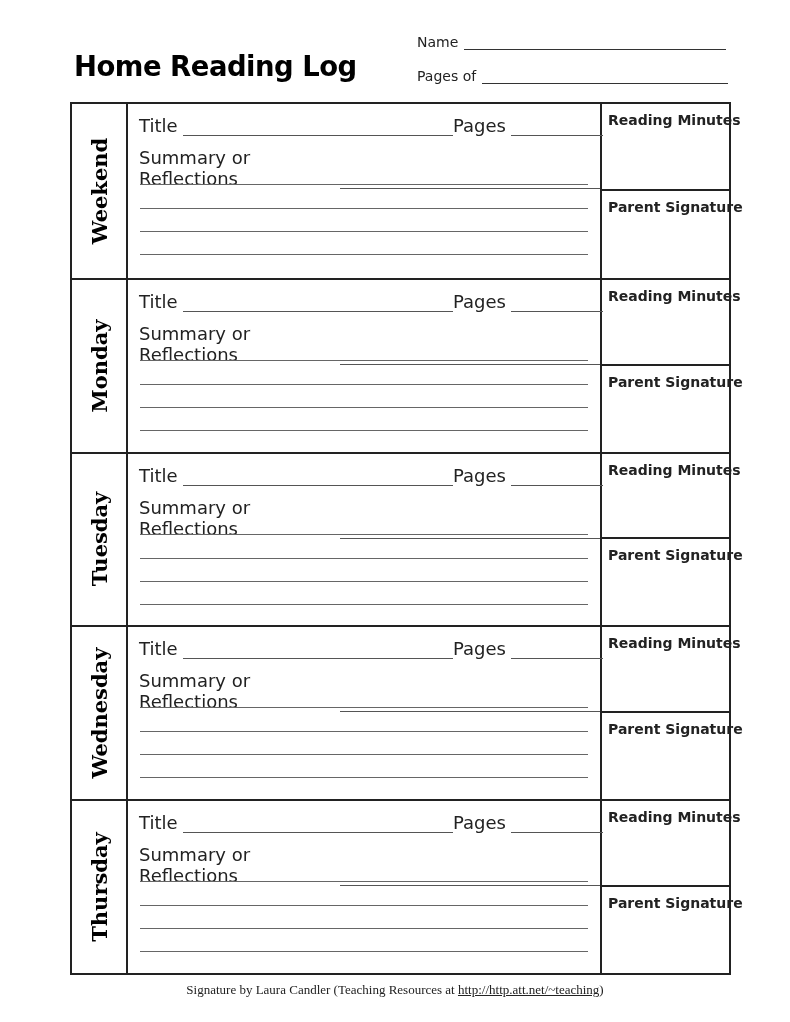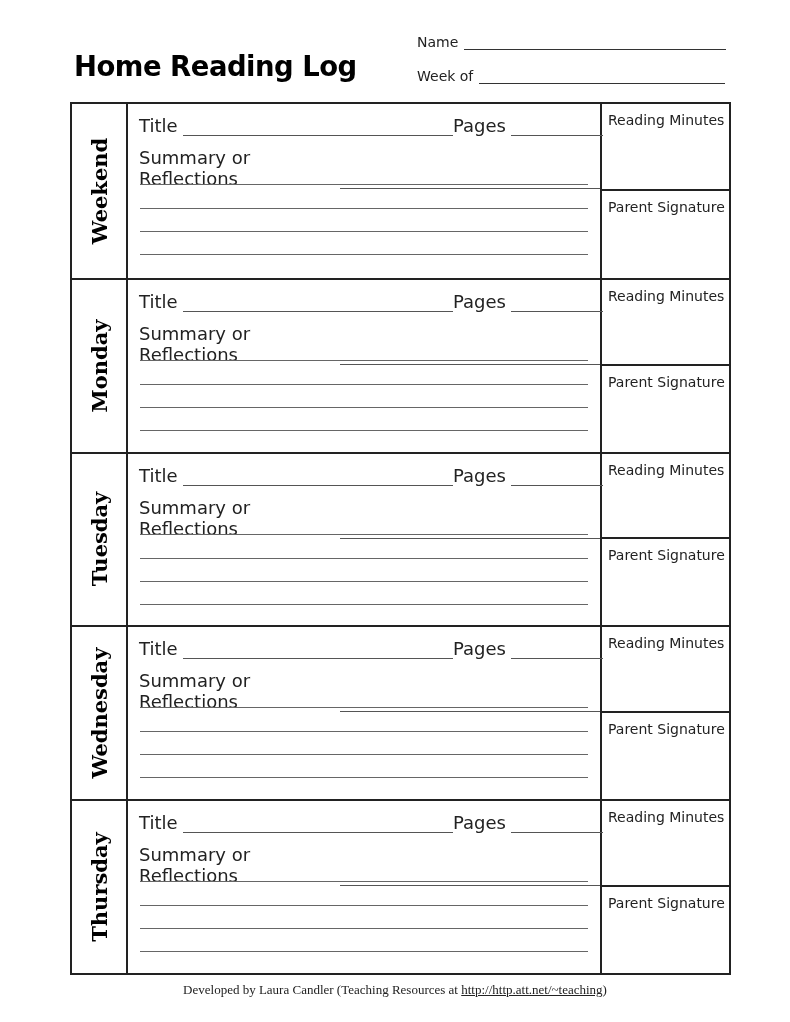--- a/index.html
+++ b/index.html
@@ -9,39 +9,39 @@
   .hdr-field .line { border-bottom:1px solid #333; margin-left:6px; height:14px; }
   .log-table { position:absolute; left:70px; top:102px; width:661px; height:873px; border:2px solid #222; box-sizing:border-box; }
   .row { position:absolute; left:0; width:100%; box-sizing:border-box; }
   .row + .row { border-top:2px solid #222; }
   .day-cell { position:absolute; left:0; top:0; width:56px; height:100%; border-right:2px solid #222; box-sizing:border-box; }
   .day-label { position:absolute; left:50%; top:50%; transform:translate(-50%,-50%) rotate(-90deg); font-family:"DejaVu Serif", serif; font-weight:bold; font-size:21px; color:#000; white-space:nowrap; }
   .content { position:absolute; left:56px; top:0; width:474px; height:100%; border-right:2px solid #222; box-sizing:border-box; }
   .fld { position:absolute; font-size:18px; color:#222; display:flex; align-items:flex-end; }
   .fld .line { border-bottom:1px solid #555; height:14px; margin-left:5px; }
   .rule { position:absolute; left:12px; width:448px; border-bottom:1px solid #666; }
-  .side { position:absolute; left:530px; top:0; width:127px; height:100%; }
+  .side { position:absolute; left:530px; top:0; width:127px; height:100%;font-weight:bold; }
   .side-cell { position:absolute; left:0; width:100%; box-sizing:border-box; }
   .side-cell.top { top:0; height:50%; border-bottom:2px solid #222; }
   .side-cell.bot { top:50%; height:50%; }
   .side-label { position:absolute; left:6px; top:8px; font-size:14px; color:#222; white-space:nowrap; }
   .footer { position:absolute; left:0; width:790px; top:982px; text-align:center; font-family:"Liberation Serif", serif; font-size:13px; color:#222; }
   .footer a { color:#222; text-decoration:underline; }
 </style>
 </head>
 <body>
 
 <div class="title">Home Reading Log</div>
 
 <div class="hdr-field" style="left:417px; top:34px;">
   <span>Name</span>
   <span class="line" style="width:262px;"></span>
 </div>
 <div class="hdr-field" style="left:417px; top:68px;">
-  <span>Week of</span>
+  <span>Pages of</span>
   <span class="line" style="width:246px;"></span>
 </div>
 
 <div class="log-table" id="logtable">
     <div class="row" style="top: 0px; height: 173.8px;">
       <div class="day-cell">
         <div class="day-label">Weekend</div>
       </div>
       <div class="content">
         <div class="fld" style="left:11px; top:11px;">
@@ -190,14 +190,14 @@
           <div class="side-label">Reading Minutes</div>
         </div>
         <div class="side-cell bot">
           <div class="side-label">Parent Signature</div>
         </div>
       </div>
     </div>
   </div>
 
 <div class="footer">
-  <span>Developed by Laura Candler (Teaching Resources at </span><a>http://http.att.net/~teaching</a><span>)</span>
+  <span>Signature by Laura Candler (Teaching Resources at </span><a>http://http.att.net/~teaching</a><span>)</span>
 </div>
 
 </body></html>

